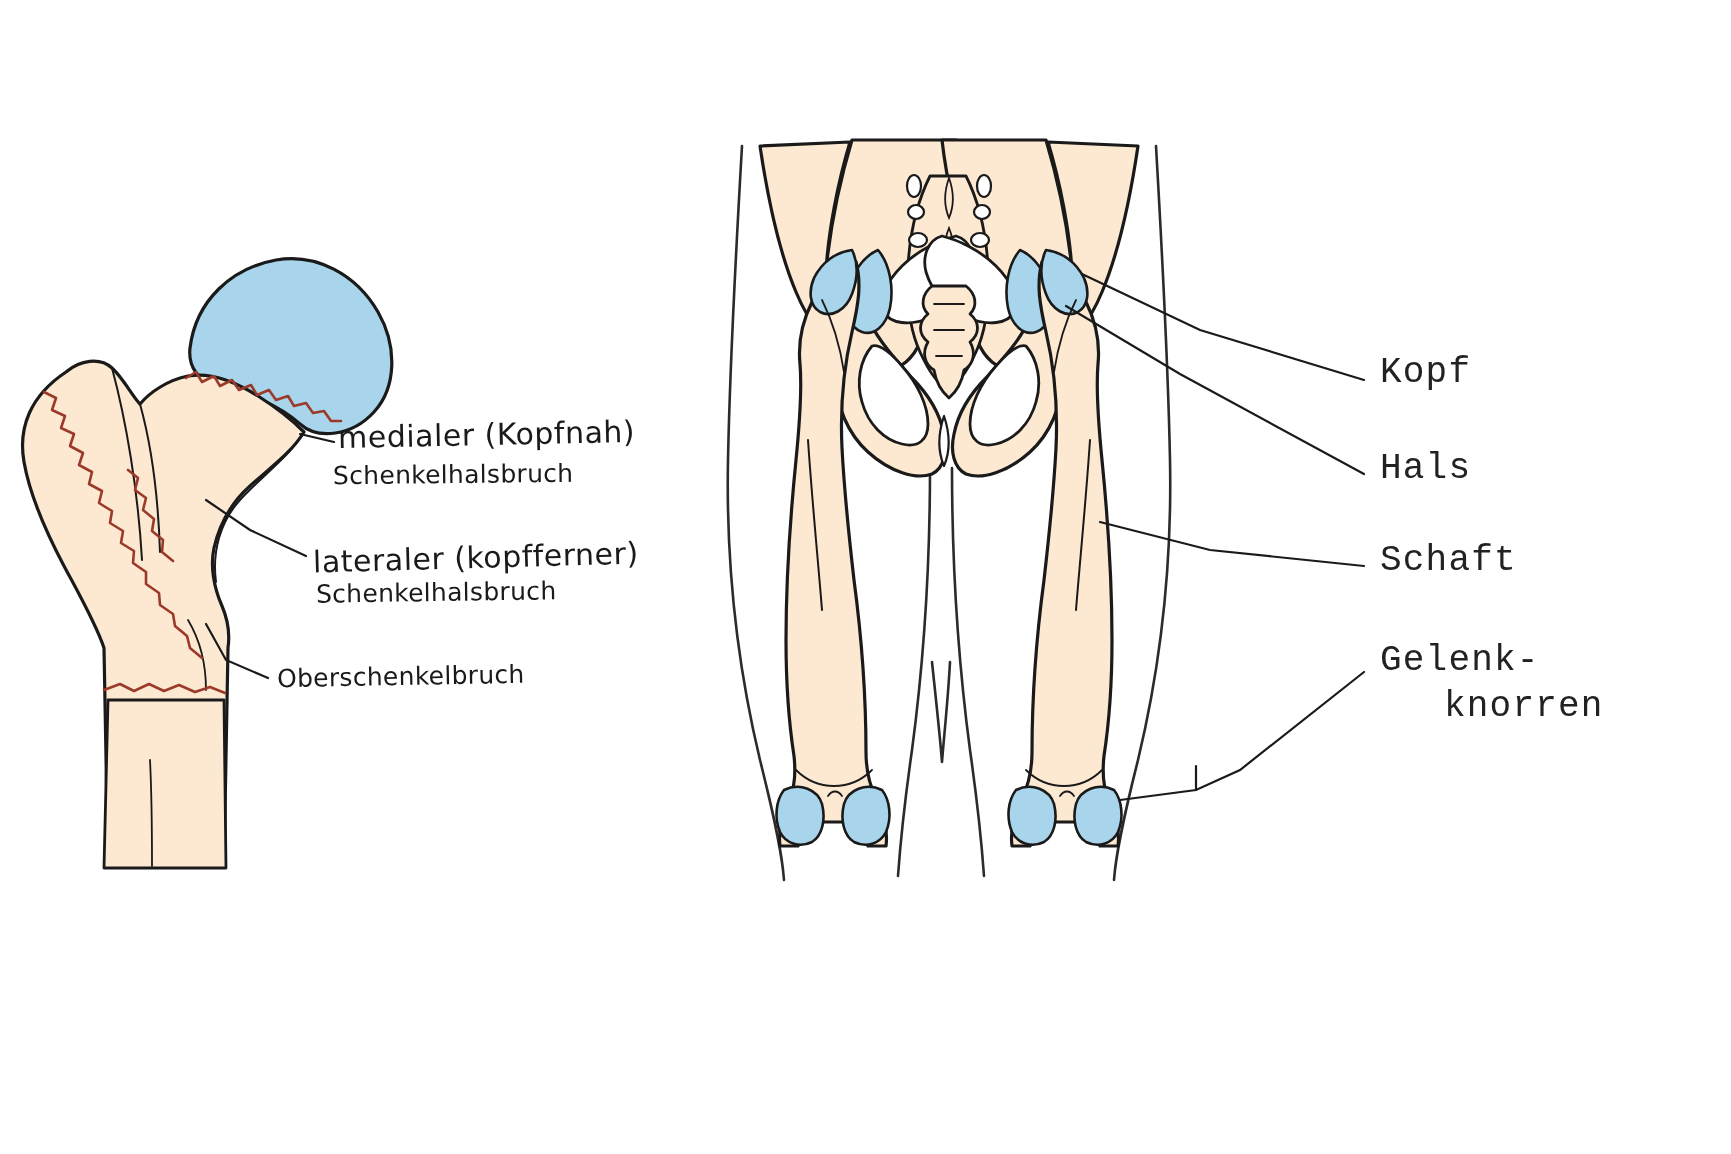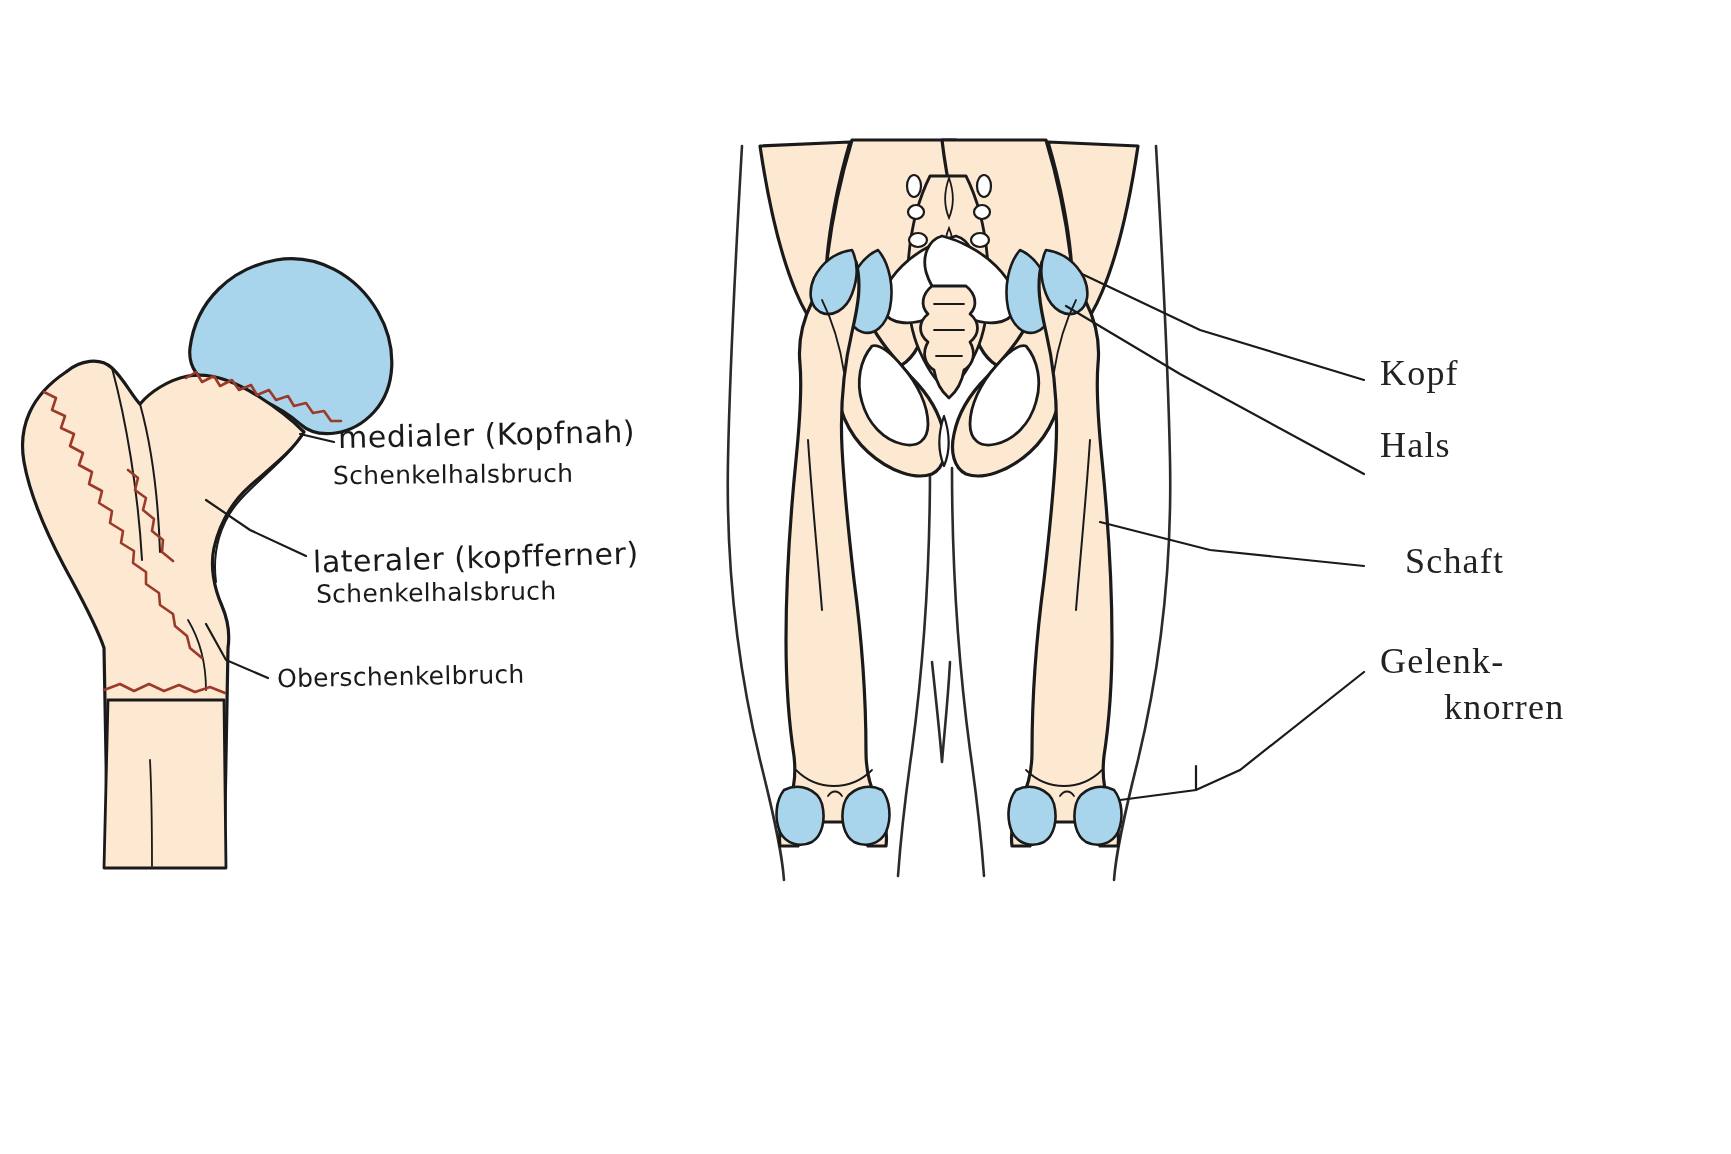--- a/index.html
+++ b/index.html
@@ -34,35 +34,35 @@
     font-size: 30px;
     letter-spacing: 0.5px;
   }
   .hand-sm {
     font-family: "DejaVu Sans", sans-serif;
     font-size: 25px;
     letter-spacing: 0.3px;
   }
   
   .thin {
-    font-family: Liberation Serif, serif;
+    font-family: Liberation Mono, monospace;
     font-size: 36px;
     font-weight: 300;
     letter-spacing: 1.2px;
     color: #222222;
   }
   .lbl-medial   { left: 338px; top: 417px; transform: rotate(-1.2deg); }
   .lbl-medial2  { left: 333px; top: 460px; transform: rotate(-0.6deg); }
   .lbl-lateral  { left: 313px; top: 540px; transform: rotate(-1.6deg); }
   .lbl-lateral2 { left: 316px; top: 578px; transform: rotate(-0.8deg); }
   .lbl-ober     { left: 277px; top: 662px; transform: rotate(-1.0deg); }
 
   .lbl-kopf   { left: 1380px; top: 352px; }
-  .lbl-hals   { left: 1380px; top: 424px; }
-  .lbl-schaft { left: 1380px; top: 540px; margin-left: 25px; }
+  .lbl-hals   { left: 1380px; top: 448px; }
+  .lbl-schaft { left: 1380px; top: 540px; }
   .lbl-gel1   { left: 1380px; top: 640px; }
   .lbl-gel2   { left: 1444px; top: 686px; }
 </style>
 </head>
 <body>
 
 <div id="figure">
 
   <svg viewBox="0 0 1731 1154" width="1731" height="1154" xmlns="http://www.w3.org/2000/svg">
     <defs>

